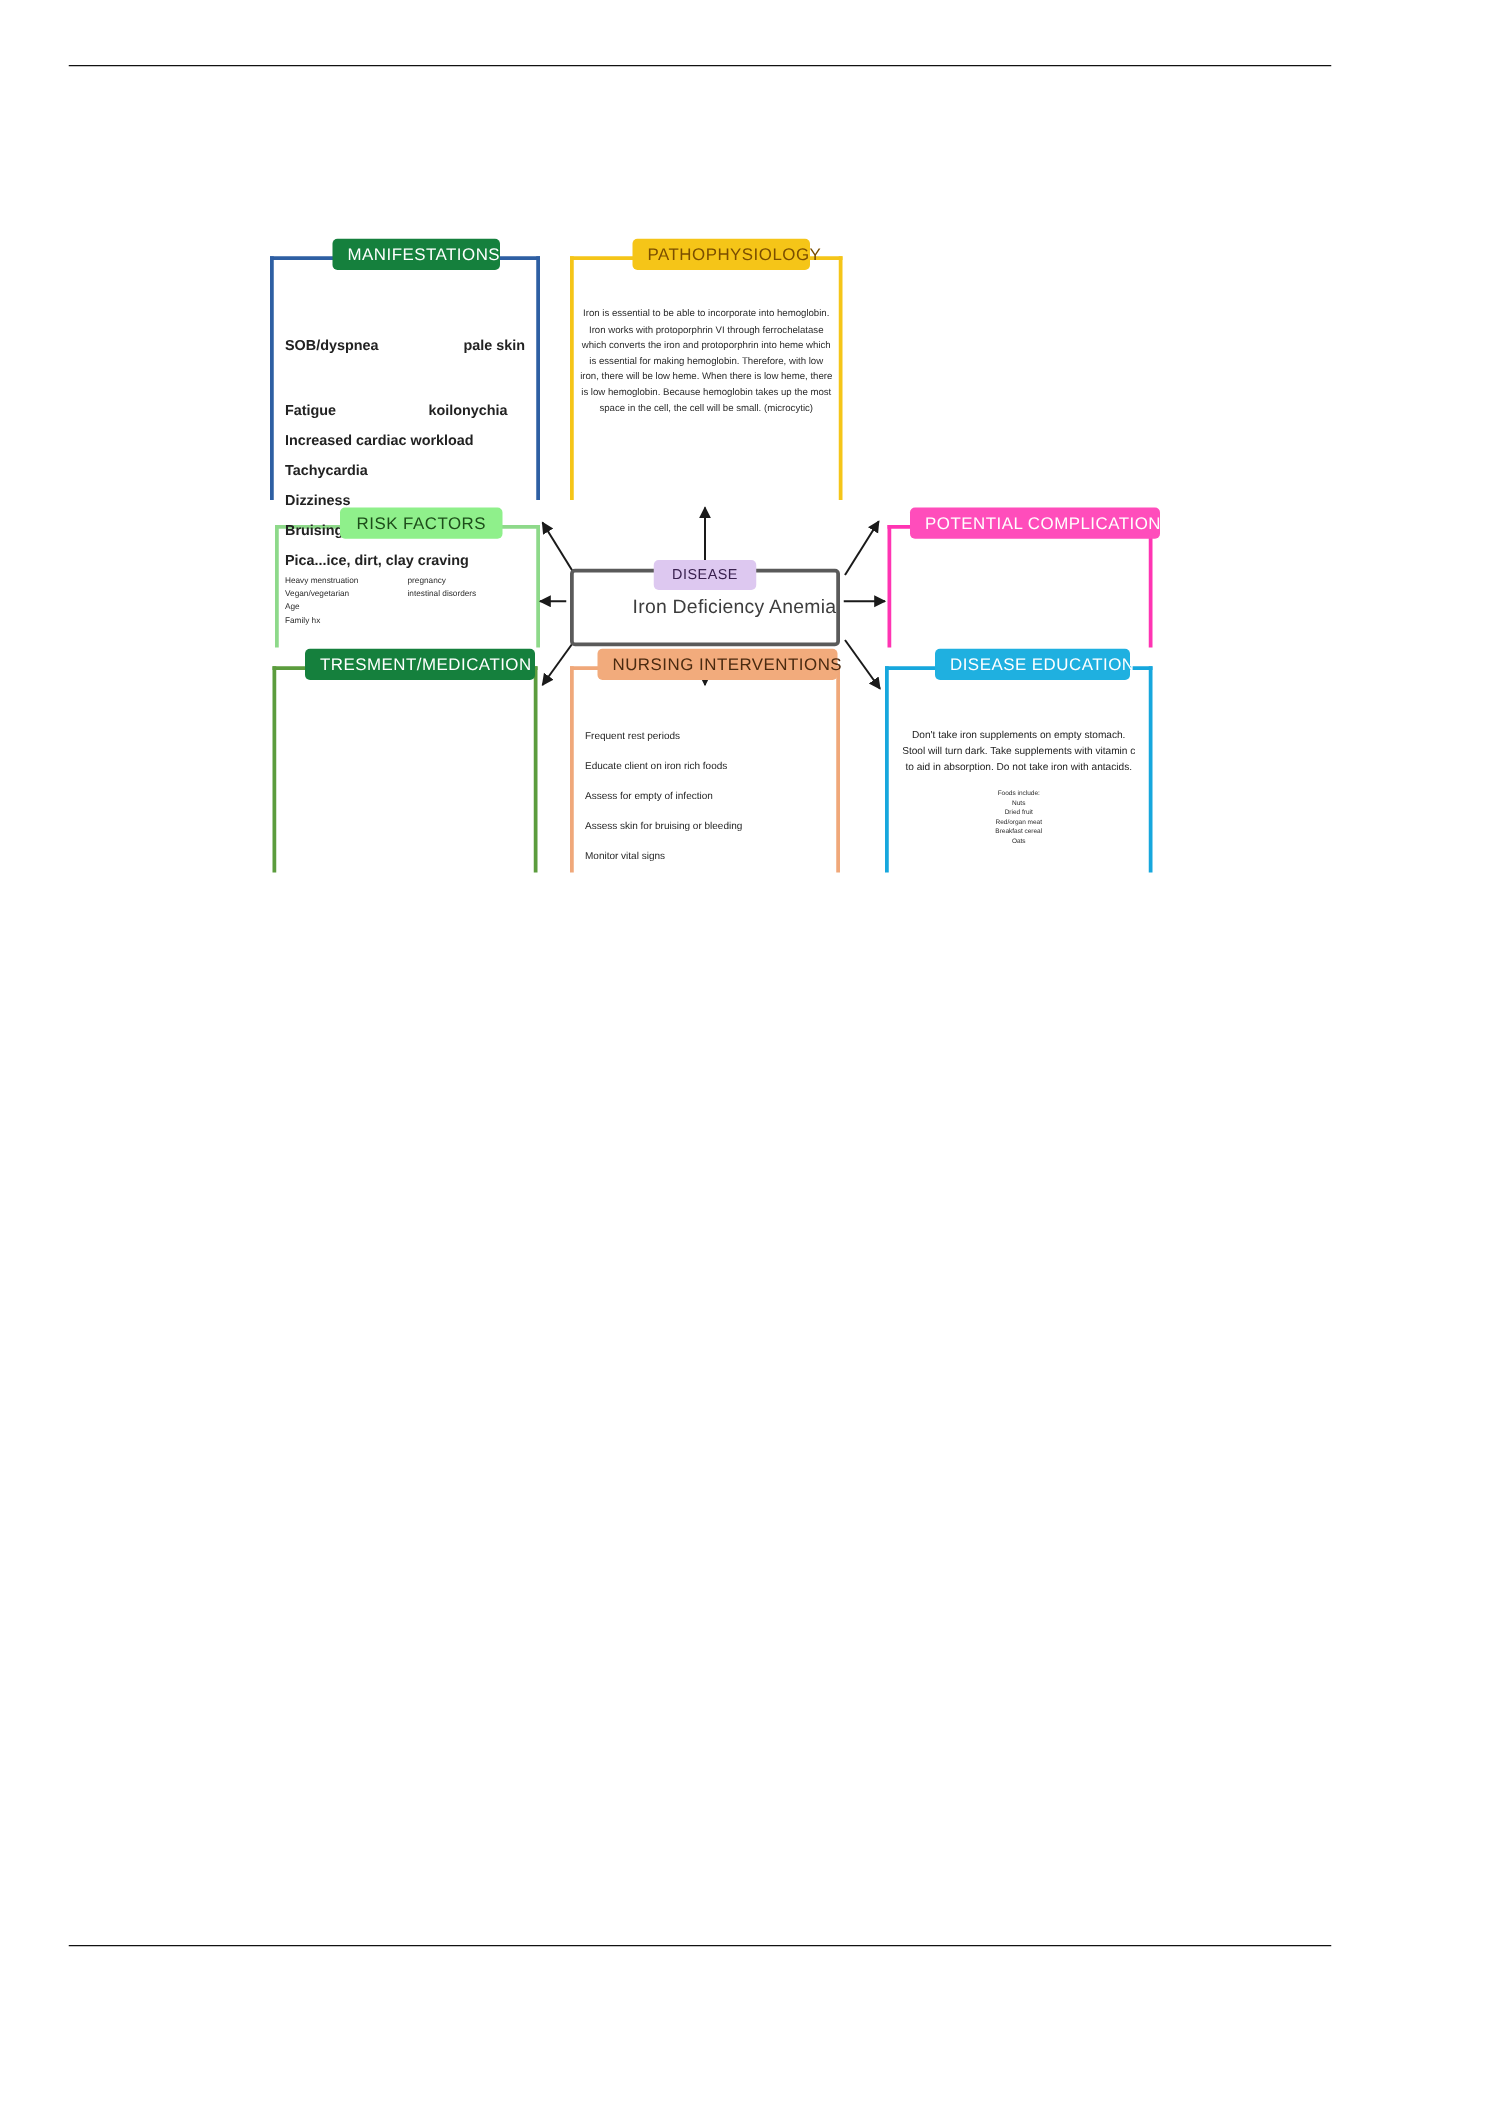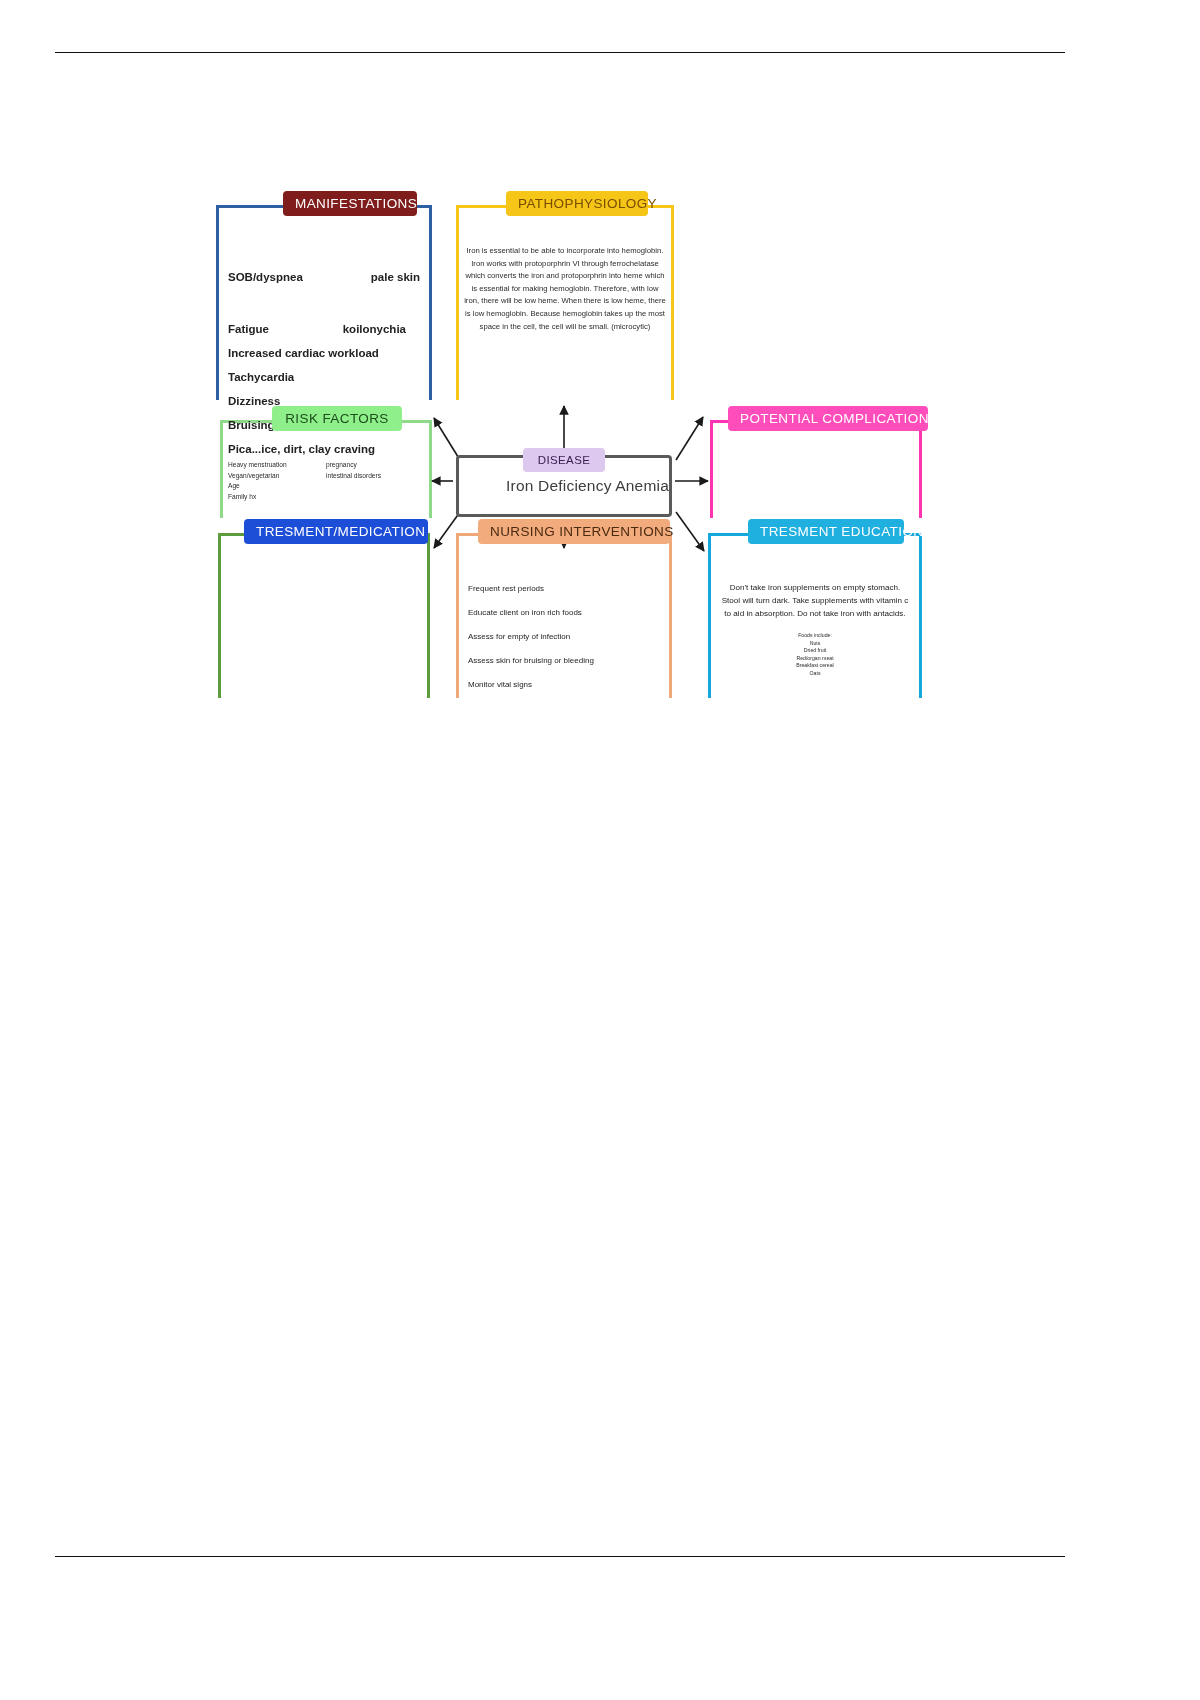--- a/index.html
+++ b/index.html
@@ -42,21 +42,21 @@
   .card .body{
     position:absolute;left:0;right:0;top:30px;bottom:0;
     padding:8px 12px 0 12px;
     box-sizing:border-box;
     z-index:2;
   }
 
   
   #manifestations{left:216px;top:205px;width:216px;height:195px;}
   #manifestations .frame{border-color:#2e5fa3;}
-  #manifestations .banner{background:#7f1d1d;color:#ffffff;left:67px;width:110px;}
+  #manifestations .banner{background:#15803d;color:#ffffff;left:50px;width:110px;}
   .man-list{list-style:none;margin:0;padding:0;font-weight:bold;font-size:11.5px;color:#222;}
   .man-list li{margin:0 0 11px 0;line-height:13px;position:relative;}
   .man-row{display:flex;justify-content:space-between;}
   .man-row span{display:inline-block;margin-top:28px;}
 
   
   #pathophysiology{left:456px;top:205px;width:218px;height:195px;}
   #pathophysiology .frame{border-color:#f5c518;}
   #pathophysiology .banner{background:#f5c518;color:#7a4e00;left:50px;width:118px;}
   #pathophysiology .body{padding:10px 8px 0 8px;}
@@ -82,21 +82,21 @@
   
   #complications{left:710px;top:420px;width:212px;height:98px;}
   #complications .frame{border-color:#ff34b3;}
   #complications .banner{background:#ff4dbb;color:#ffffff;left:18px;width:176px;}
   #complications .body{top:28px;padding:10px 0 0 26px;}
   .pc-list{list-style:none;margin:0;padding:0;font-size:7.4px;line-height:11.6px;color:#262626;}
 
   
   #treatment{left:218px;top:533px;width:212px;height:165px;}
   #treatment .frame{border-color:#5b9c3d;}
-  #treatment .banner{background:#1d4ed8;color:#ffffff;left:26px;width:160px;}
+  #treatment .banner{background:#15803d;color:#ffffff;left:26px;width:160px;}
   .tx-list{list-style:none;margin:0;padding:0;font-weight:bold;font-size:11px;color:#1c1c1c;margin-top:10px;}
   .tx-list li{margin-bottom:11px;line-height:13px;}
 
   
   #nursing{left:456px;top:533px;width:216px;height:165px;}
   #nursing .frame{border-color:#f0a87a;}
   #nursing .banner{background:#f2ab7c;color:#4a2a10;left:22px;width:168px;}
   .ni-list{list-style:none;margin:0;padding:0;font-size:8px;color:#242424;text-align:left;margin-top:12px;}
   .ni-list li{margin-bottom:13px;line-height:11px;}
 
@@ -231,21 +231,21 @@
         <li>Educate client on iron rich foods</li>
         <li>Assess for empty of infection</li>
         <li>Assess skin for bruising or bleeding</li>
         <li>Monitor vital signs</li>
       </ul>
     </div>
   </div>
 
   <div class="card" id="education">
     <div class="frame"></div>
-    <div class="banner">TRESMENT EDUCATION</div>
+    <div class="banner">DISEASE EDUCATION</div>
     <div class="body">
       <div class="pe-text">Don't take iron supplements on empty stomach. Stool will turn dark. Take supplements with vitamin c to aid in absorption. Do not take iron with antacids.</div>
       <div class="pe-foods">
         <div>Foods include:</div>
         <div>Nuts</div>
         <div>Dried fruit</div>
         <div>Red/organ meat</div>
         <div>Breakfast cereal</div>
         <div>Oats</div>
       </div>

